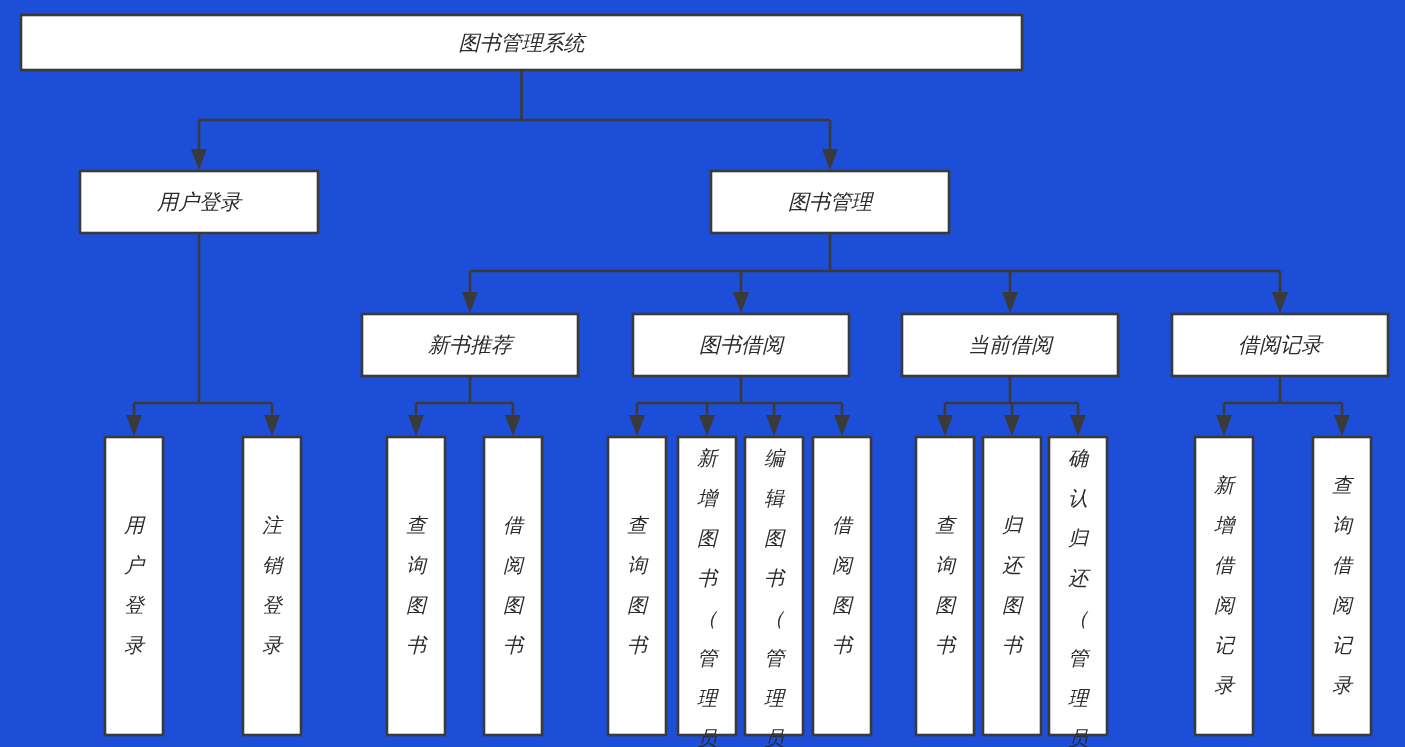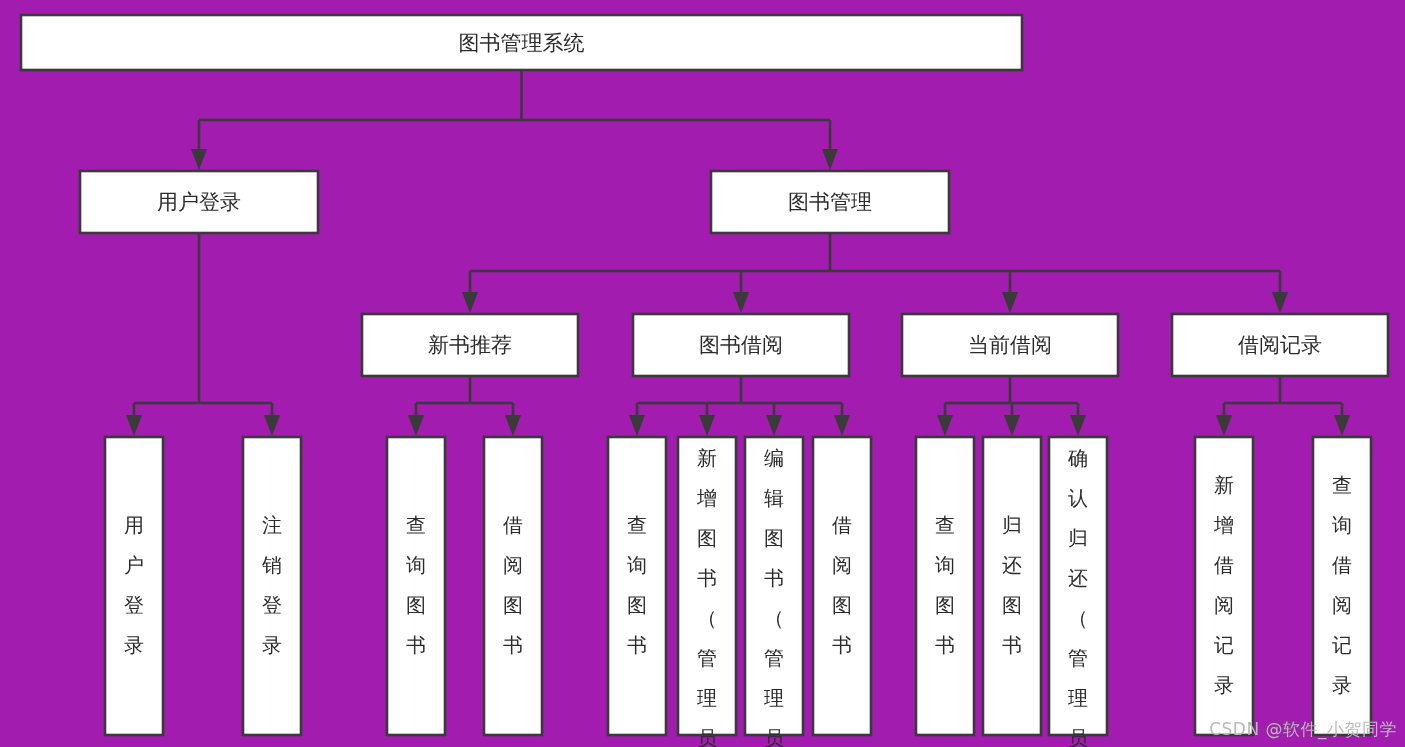--- a/index.html
+++ b/index.html
@@ -1,20 +1,20 @@
 <!DOCTYPE html>
 <html><head>
 <meta charset="utf-8">
 <style>
   html,body{margin:0;padding:0;background:#ffffff;}
   body{
     font-family:"DejaVu Sans","Liberation Sans",sans-serif;
     width:1405px;height:747px;overflow:hidden;
   }
-  #stage{position:relative;width:1405px;height:747px;background:#a21caf;}
+  #stage{position:relative;width:1405px;height:747px;background:#1d4ed8;font-style:italic;}
   svg#diagram{position:absolute;left:0;top:0;width:1405px;height:747px;display:block;}
   .box{fill:#ffffff;stroke:#3a3a3a;stroke-width:2.6;}
   .conn{stroke:#3a3a3a;stroke-width:2.6;fill:none;}
   .arrowhead{fill:#3a3a3a;stroke:none;}
   .node-label{
     fill:#2b2b2b;
     font-family:"DejaVu Sans","Liberation Sans",sans-serif;
     font-size:21px;
     text-anchor:middle;
     dominant-baseline:middle;
@@ -180,14 +180,13 @@
         <g>
           <rect class="box" x="1195" y="437" width="58" height="298"></rect>
           <text class="node-label vertical" x="1224" y="0"><tspan x="1224" y="486">新</tspan><tspan x="1224" y="526">增</tspan><tspan x="1224" y="566">借</tspan><tspan x="1224" y="606">阅</tspan><tspan x="1224" y="646">记</tspan><tspan x="1224" y="686">录</tspan></text>
         </g>
         <g>
           <rect class="box" x="1313" y="437" width="58" height="298"></rect>
           <text class="node-label vertical" x="1342" y="0"><tspan x="1342" y="486">查</tspan><tspan x="1342" y="526">询</tspan><tspan x="1342" y="566">借</tspan><tspan x="1342" y="606">阅</tspan><tspan x="1342" y="646">记</tspan><tspan x="1342" y="686">录</tspan></text>
         </g>
       </g>
   </svg>
-  <div class="watermark">CSDN @软件_小贺同学</div>
 </div>
 
 </body></html>

